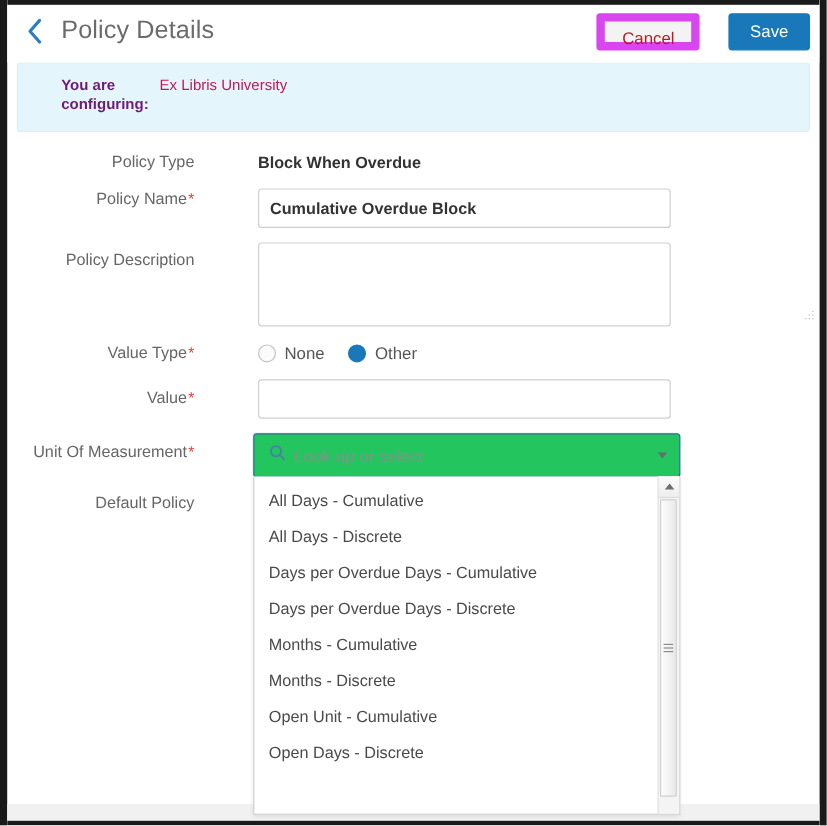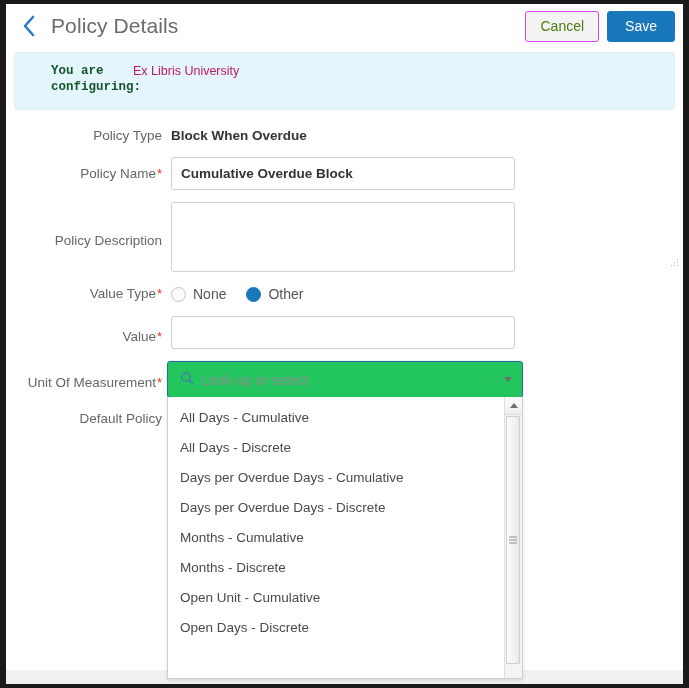--- a/index.html
+++ b/index.html
@@ -73,23 +73,23 @@
     border-radius: 3px;
     padding: 0 14px;
     height: 31px;
     line-height: 29px;
     cursor: pointer;
     box-sizing: border-box;
     white-space: nowrap;
   }
   .btn-cancel {
     background: #f3f3f3;
-    border: 1px solid #d946ef;
-    color: #4d7c0f;
-    margin-right: 8px;
+    border: 7px solid #d946ef;
+    color: #b91c1c;
+    margin-right: 24px;
   }
   .btn-save {
     background: #1878b9;
     border: 1px solid #1878b9;
     color: #ffffff;
     padding: 0 17px;
   }
 
   
   .banner-wrap {
@@ -102,43 +102,43 @@
     border-radius: 3px;
     height: 58px;
     display: flex;
     align-items: flex-start;
     padding: 10px 0 0 36px;
     box-sizing: border-box;
   }
   .banner-label {
     font-size: 12.5px;
     font-weight: bold;
-    color: #14532d;
+    color: #701a75;
     width: 74px;
     line-height: 16px;
     flex: 0 0 auto;
-    font-family: Liberation Mono, monospace;
   }
   .banner-value {
     font-size: 12.5px;
     color: #be185d;
     margin-left: 8px;
     line-height: 16px;
     padding-top: 0px;
   }
 
   
   .form {
     position: relative;
     padding-top: 16px;
   }
   .row {
     display: flex;
-    align-items: center;
+    align-items: flex-start;
     margin-bottom: 12px;
+    gap: 44px;
   }
   .lbl {
     width: 165px;
     flex: 0 0 165px;
     text-align: right;
     font-size: 13.5px;
     color: #666666;
     padding-right: 9px;
     box-sizing: border-box;
     line-height: 17px;

